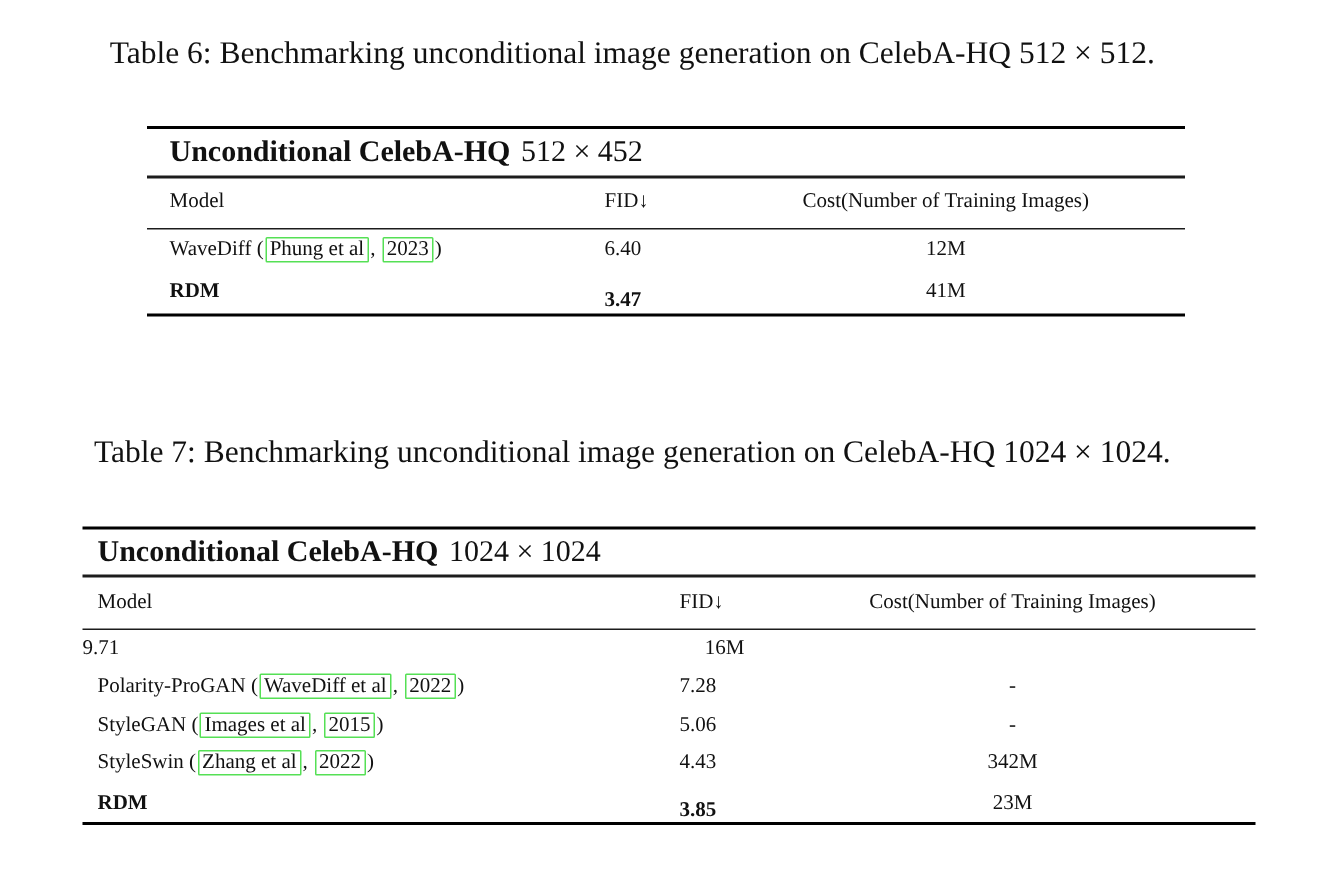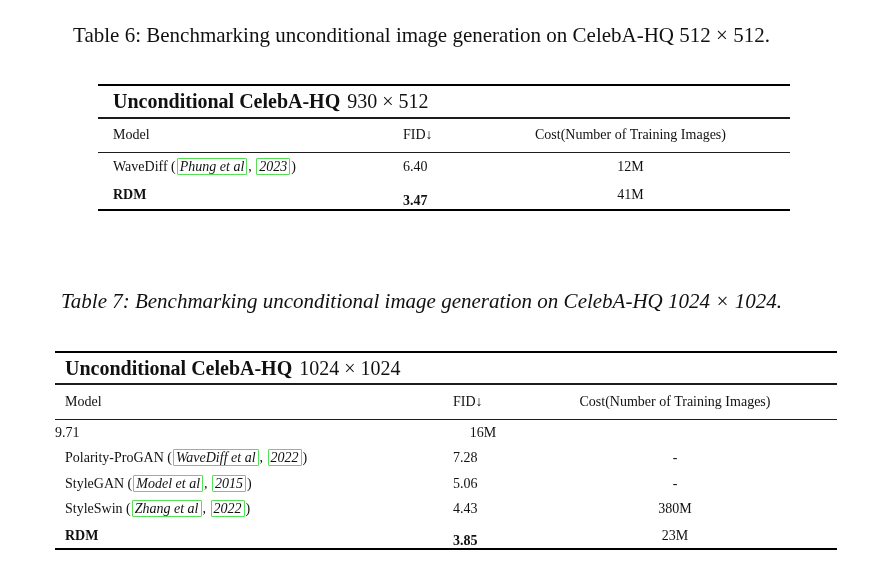--- a/index.html
+++ b/index.html
@@ -10,21 +10,21 @@
     color:#111111;
     position:relative;
     overflow:hidden;
   }
   .caption {
     position:absolute; left:0; width:843px;
     text-align:center; font-size:21px; line-height:26px;
     white-space:nowrap;
   }
   #caption6 { top:22px; }
-  #caption7 { top:288px;font-style:italic; }
+  #caption7 { top:288px; }
 
   .tbl { position:absolute; }
   #table6 { left:98px; top:84px; width:692px; }
   #table7 { left:55px; top:351px; width:782px; }
 
   .rule { width:100%; background:#000; }
   .rule.heavy { height:2px; }
   .rule.mid { height:1.5px; background:#1c1c1c; }
 
   .section-row { display:flex; align-items:center; font-size:20px; }
@@ -44,33 +44,32 @@
   #table7 .header-row { height:34px; }
   #table6 .data-row { height:28px; }
   #table7 .data-row { height:25.5px; }
 
   .bold { font-weight:bold;margin-top:11px; }
   .cite {
     border:1.5px solid var(--cite-color, #55e055);
     border-radius:1px;
     padding:0 2px;
     margin:0 1px 0 1px;
-    font-style:italic;
   }
 </style>
 </head>
 <body style="color: rgb(17, 17, 17); background: rgb(255, 255, 255);">
 
 <div class="caption" id="caption6">Table 6: Benchmarking unconditional image generation on CelebA-HQ 512 × 512.</div>
 
 <div class="tbl" id="table6">
   <div class="rule heavy"></div>
   <div class="section-row">
     <span class="section-bold">Unconditional CelebA-HQ</span>
-    <span>930 × 512</span>
+    <span>512 × 452</span>
   </div>
   <div class="rule mid"></div>
   <div class="grid-row header-row">
     <div class="cell-model">Model</div>
     <div class="cell-fid">FID↓</div>
     <div class="cell-cost">Cost(Number of Training Images)</div>
   </div>
   <div class="rule mid"></div>
 
   <div class="grid-row data-row">
@@ -106,28 +105,28 @@
   <div class="grid-row data-row">
     <div class="cell-fid">9.71</div>
     <div class="cell-cost">16M</div>
   </div>
   <div class="grid-row data-row">
     <div class="cell-model"><span>Polarity-ProGAN (</span><span class="cite">WaveDiff et al</span><span>, </span><span class="cite">2022</span><span>)</span></div>
     <div class="cell-fid">7.28</div>
     <div class="cell-cost">-</div>
   </div>
   <div class="grid-row data-row">
-    <div class="cell-model"><span>StyleGAN (</span><span class="cite">Model et al</span><span>, </span><span class="cite">2015</span><span>)</span></div>
+    <div class="cell-model"><span>StyleGAN (</span><span class="cite">Images et al</span><span>, </span><span class="cite">2015</span><span>)</span></div>
     <div class="cell-fid">5.06</div>
     <div class="cell-cost">-</div>
   </div>
   <div class="grid-row data-row">
     <div class="cell-model"><span>StyleSwin (</span><span class="cite">Zhang et al</span><span>, </span><span class="cite">2022</span><span>)</span></div>
     <div class="cell-fid">4.43</div>
-    <div class="cell-cost">380M</div>
+    <div class="cell-cost">342M</div>
   </div>
   <div class="grid-row data-row">
     <div class="cell-model"><span class="bold">RDM</span></div>
     <div class="cell-fid bold">3.85</div>
     <div class="cell-cost">23M</div>
   </div>
 
   <div class="rule heavy"></div>
 </div>
 

